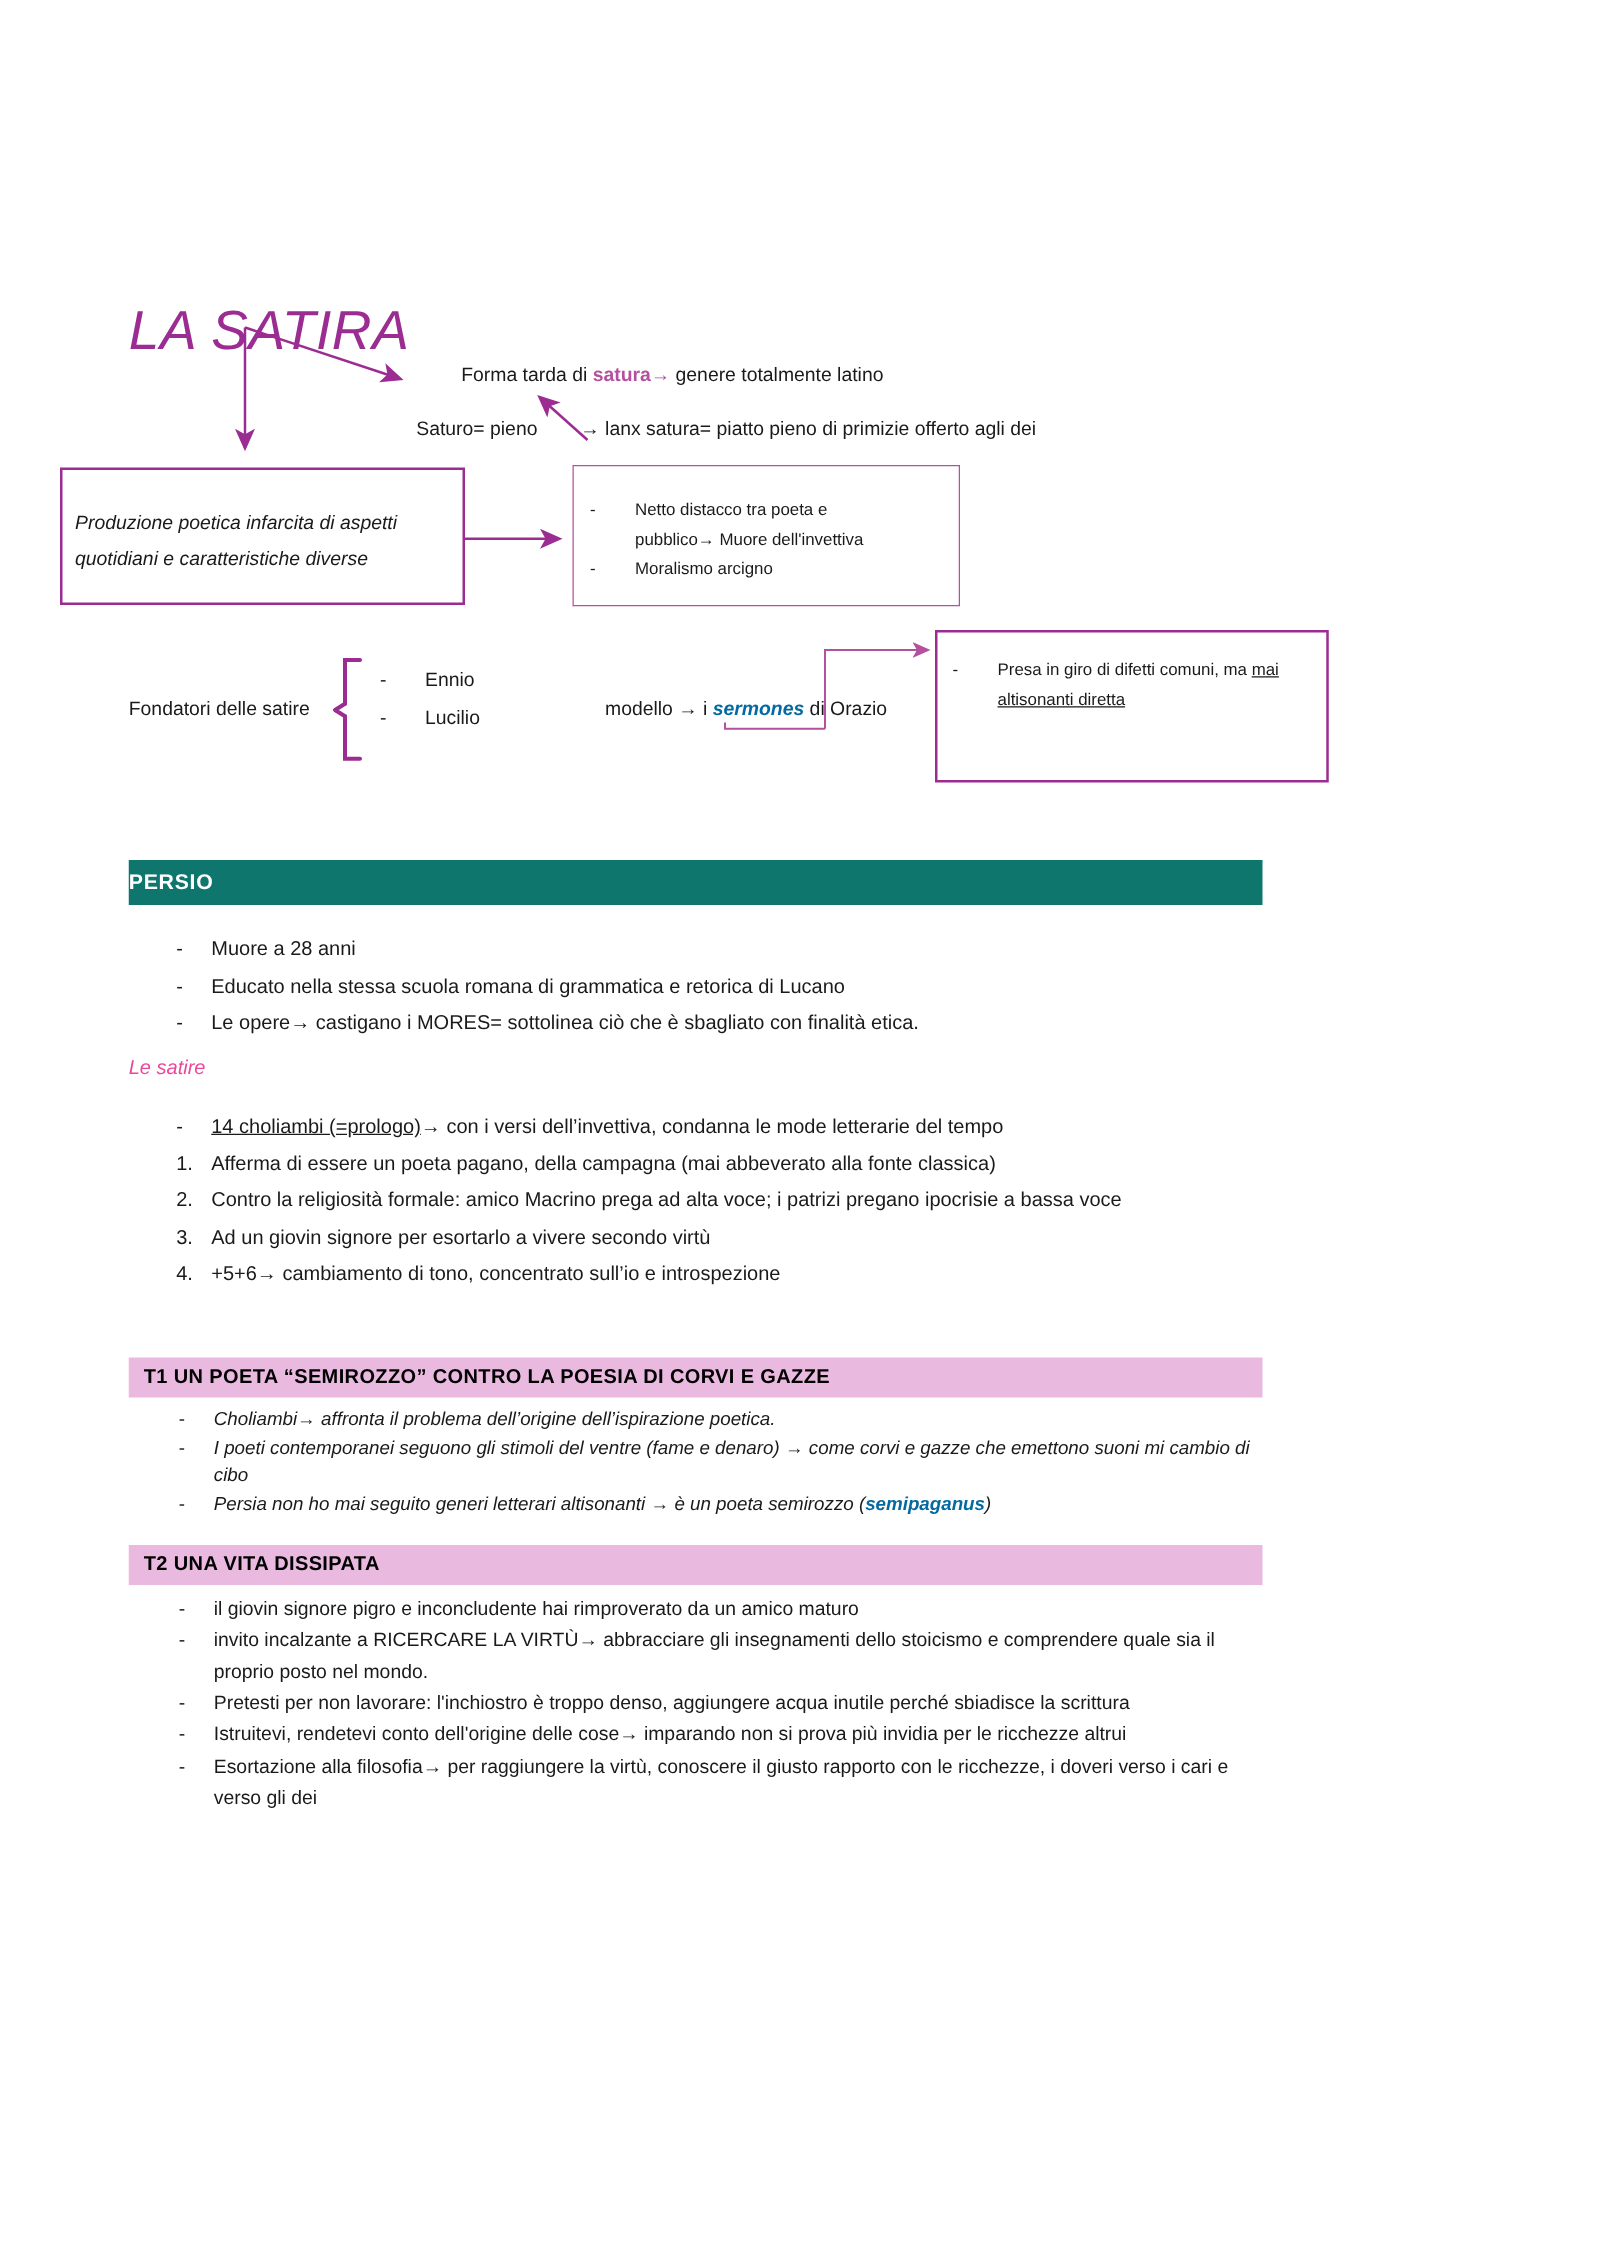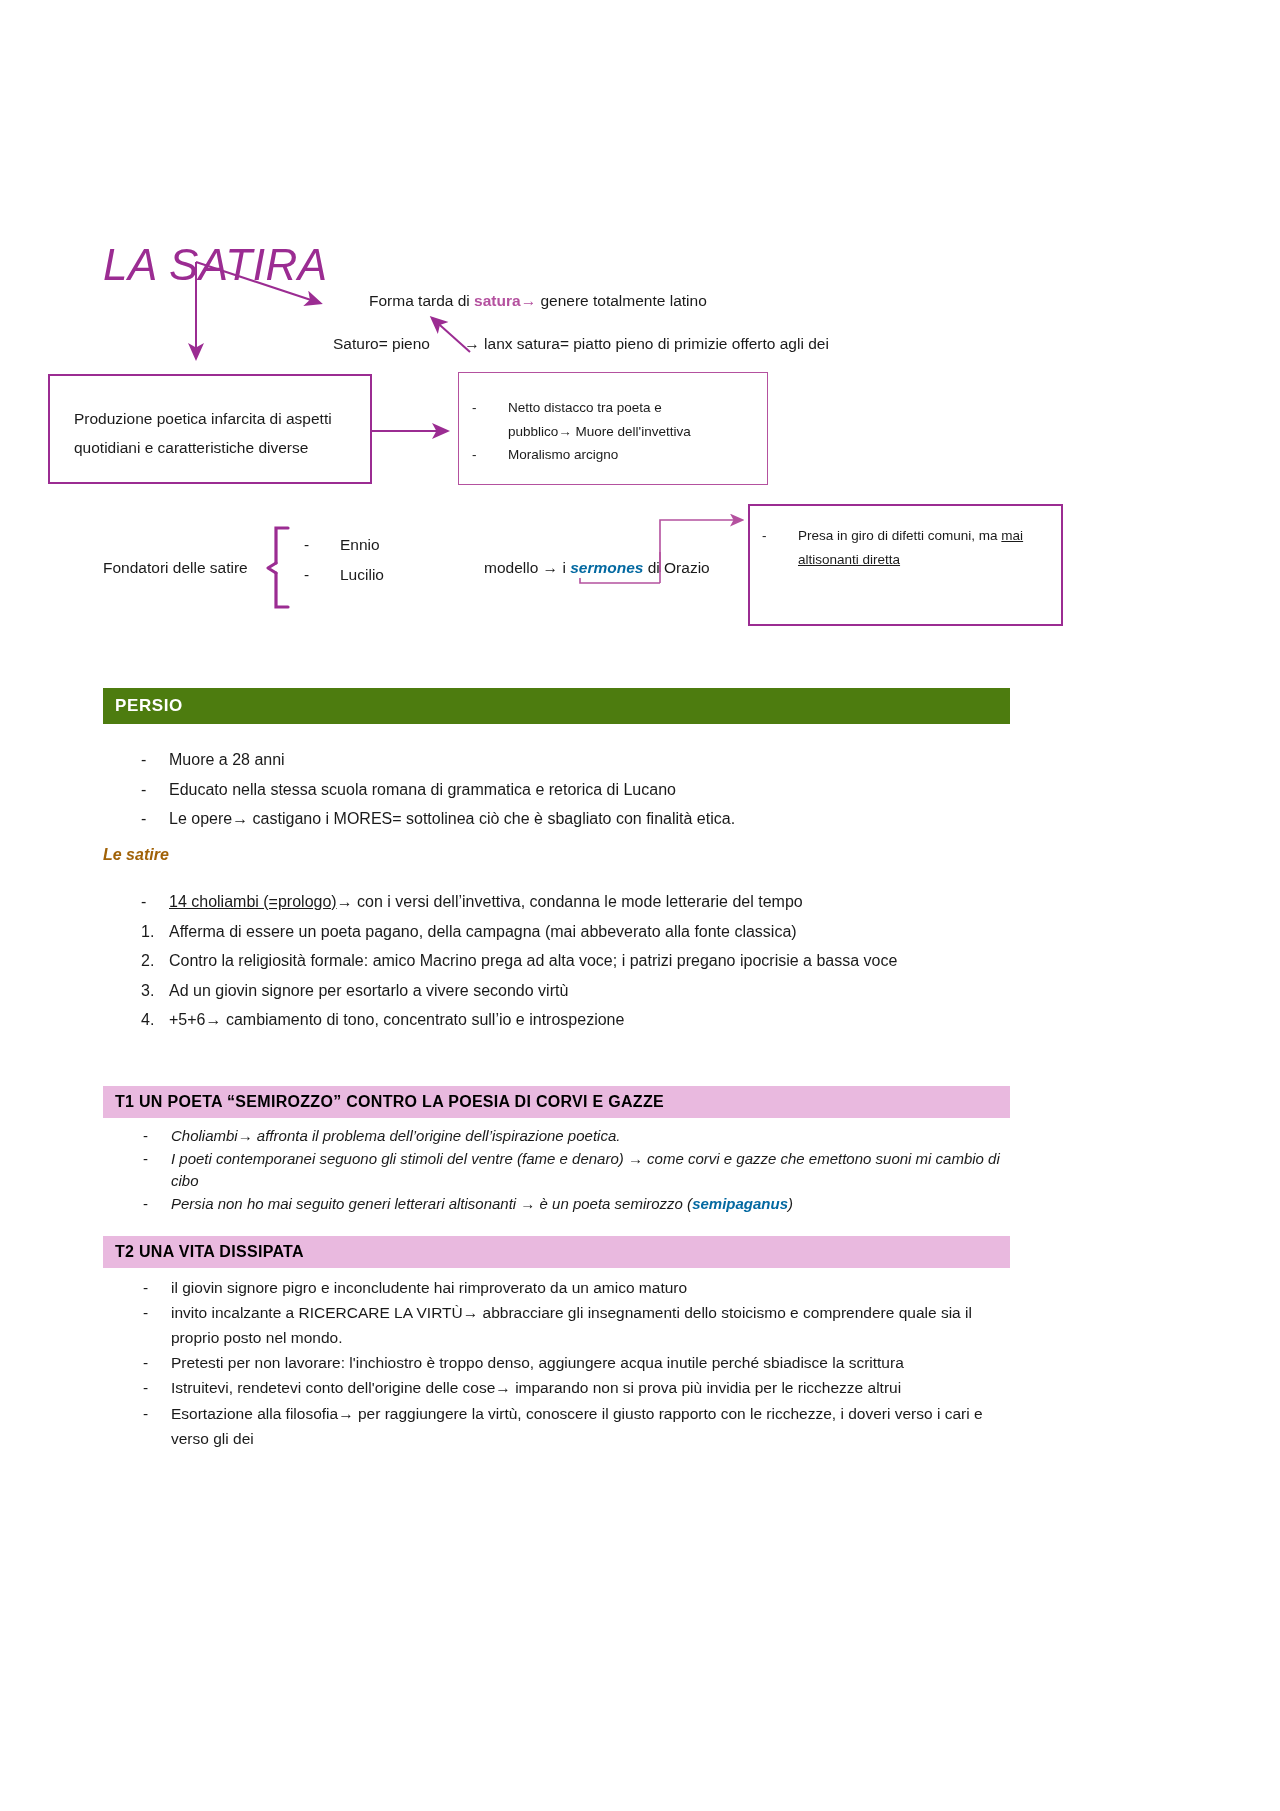--- a/index.html
+++ b/index.html
@@ -39,36 +39,36 @@
 
   ul.dashlist{list-style:none;margin:0;padding:0;}
   ul.dashlist li{position:relative;padding-left:46px;}
   ul.dashlist li:before{content:"-";position:absolute;left:10px;top:0;color:#1a1a1a;}
 
   
   .band{
     position:absolute;left:103px;width:907px;box-sizing:border-box;
     display:flex;align-items:center;
   }
-  .band.dark{background:#4d7c0f;height:36px;padding-left:12px;}
+  .band.dark{background:#0f766e;height:36px;}
   .band.dark .band-label{color:#ffffff;font-size:17px;font-weight:700;letter-spacing:.6px;}
   .band.light{background:#E9B9DF;height:32px;padding-left:12px;}
   .band.light .band-label{color:#000000;font-size:16px;font-weight:600;letter-spacing:.3px;}
 
   
   .bodylist{position:absolute;font-size:16px;line-height:1.72;color:#1a1a1a;}
   .bodylist .row{position:relative;padding-left:66px;margin-bottom:2px;}
   .bodylist .row .marker{position:absolute;left:38px;top:0;width:26px;color:#1a1a1a;}
   .bodylist.tight{font-size:15px;line-height:1.5;}
   .bodylist.tight .row{padding-left:68px;margin-bottom:0;}
   .bodylist.tight .row .marker{left:40px;}
 
   .subhead{
     position:absolute;left:103px;
-    font-size:16px;font-style:italic;font-weight:700;color:#a16207;
+    font-size:16px;font-style:italic;font-weight:400;color:#ec4899;
   }
 
   .u{text-decoration:underline;}
   .it{font-style:italic;}
   .magenta-it{color:#0369a1;font-style:italic;font-weight:600;}
 </style>
 </head>
 <body>
 
 <div class="page">
@@ -105,21 +105,21 @@
   <div class="dtext" style="left:333px;top:290px;margin-left:36px;">
     <span>Forma tarda di </span><span class="pink">satura</span><span class="arrowglyph">→</span><span> genere totalmente latino</span>
   </div>
 
   <div class="dtext" style="left:333px;top:333px;">
     <span>Saturo= pieno</span>
     <span style="display:inline-block;width:30px;"></span><span class="blackarrow">→</span><span> lanx satura= piatto pieno di primizie offerto agli dei</span>
   </div>
 
   <div class="dbox" style="left:48px;top:374px;width:324px;height:110px;"></div>
-  <div class="boxtext" style="left:74px;top:404px;width:300px;">
+  <div class="boxtext" style="left:60px;top:404px;width:300px;font-style:italic;">
     <div>Produzione poetica infarcita di aspetti</div>
     <div>quotidiani e caratteristiche diverse</div>
   </div>
 
   <div class="dbox thin" style="left:458px;top:372px;width:310px;height:113px;"></div>
   <div class="boxtext smallbox-text" style="left:462px;top:396px;width:300px;">
     <ul class="dashlist">
       <li>
         <span>Netto distacco tra poeta e</span><br>
         <span>pubblico</span><span class="blackarrow">→</span><span> Muore dell'invettiva</span>

